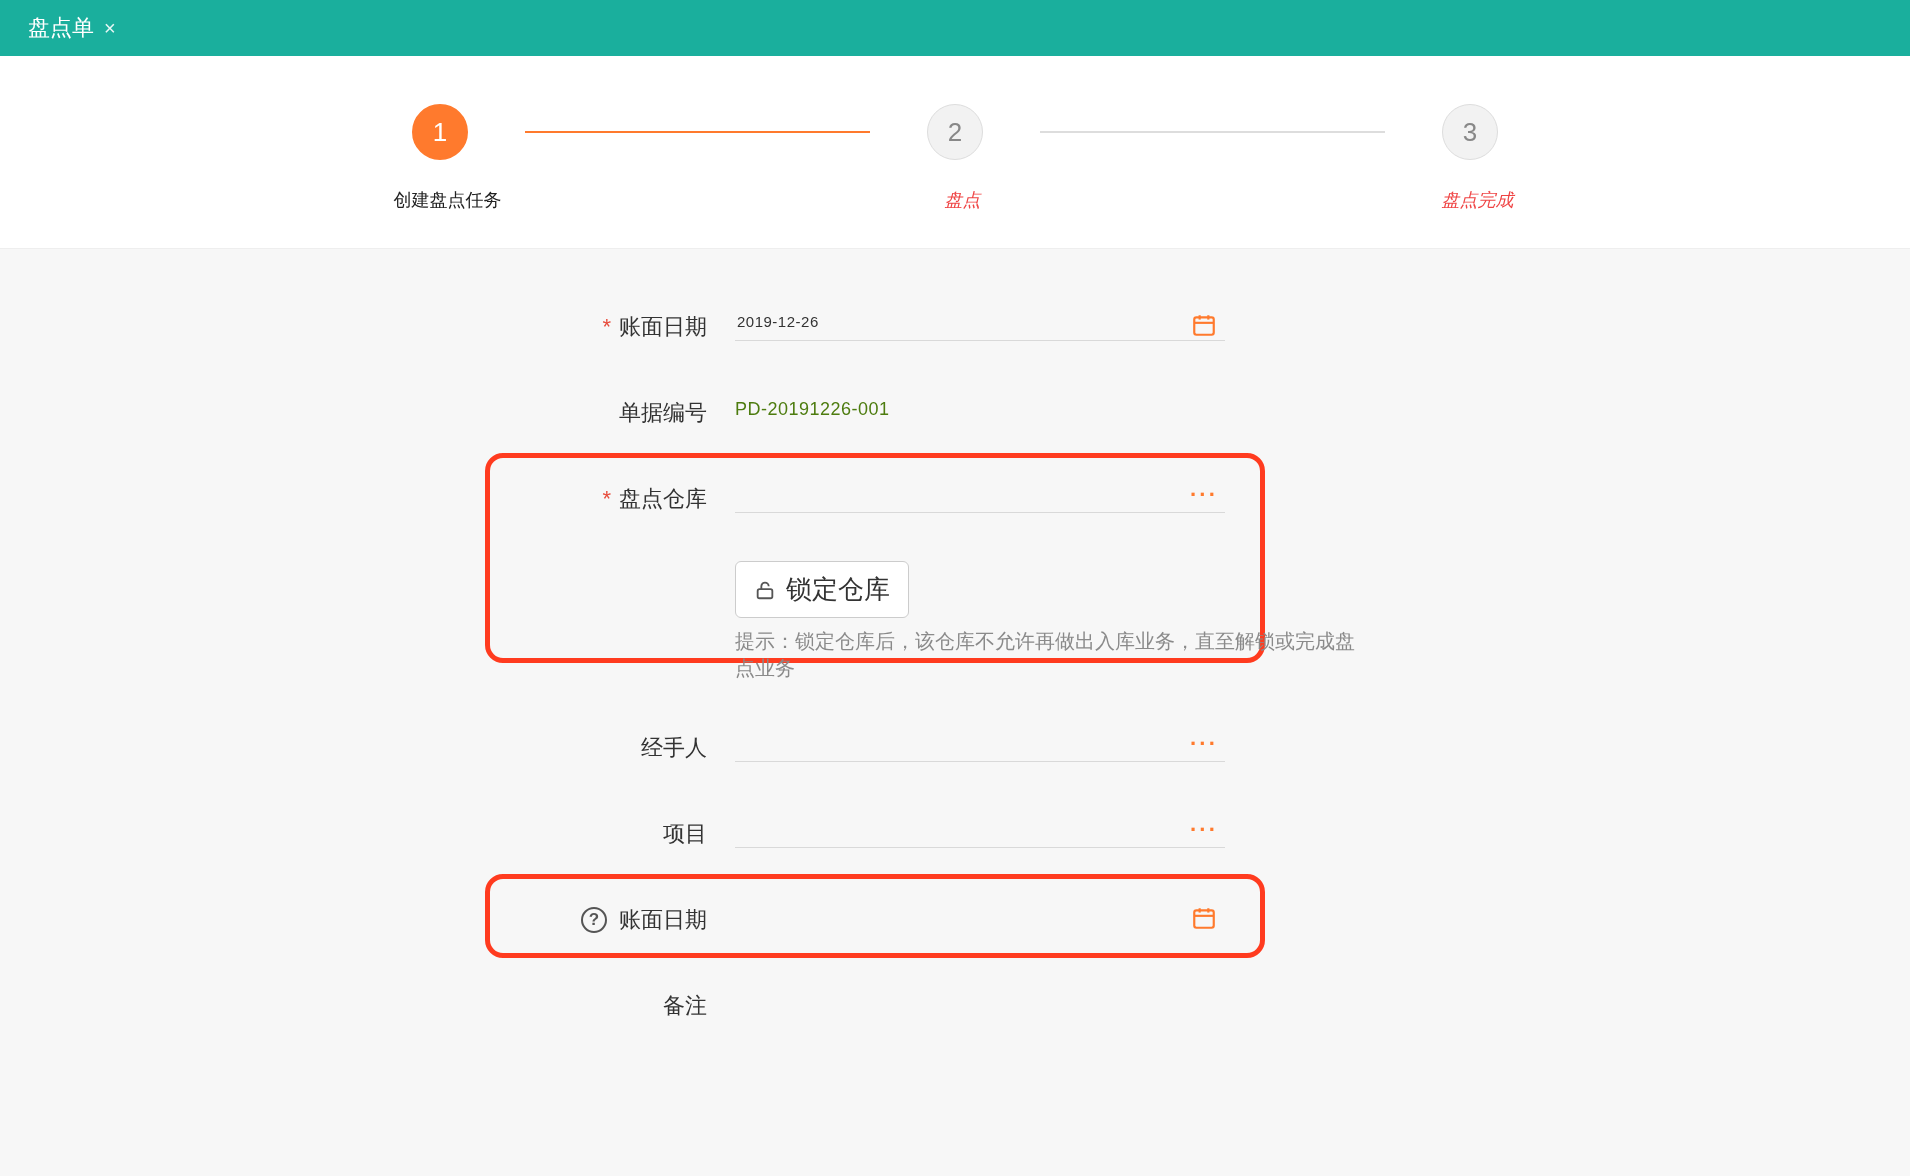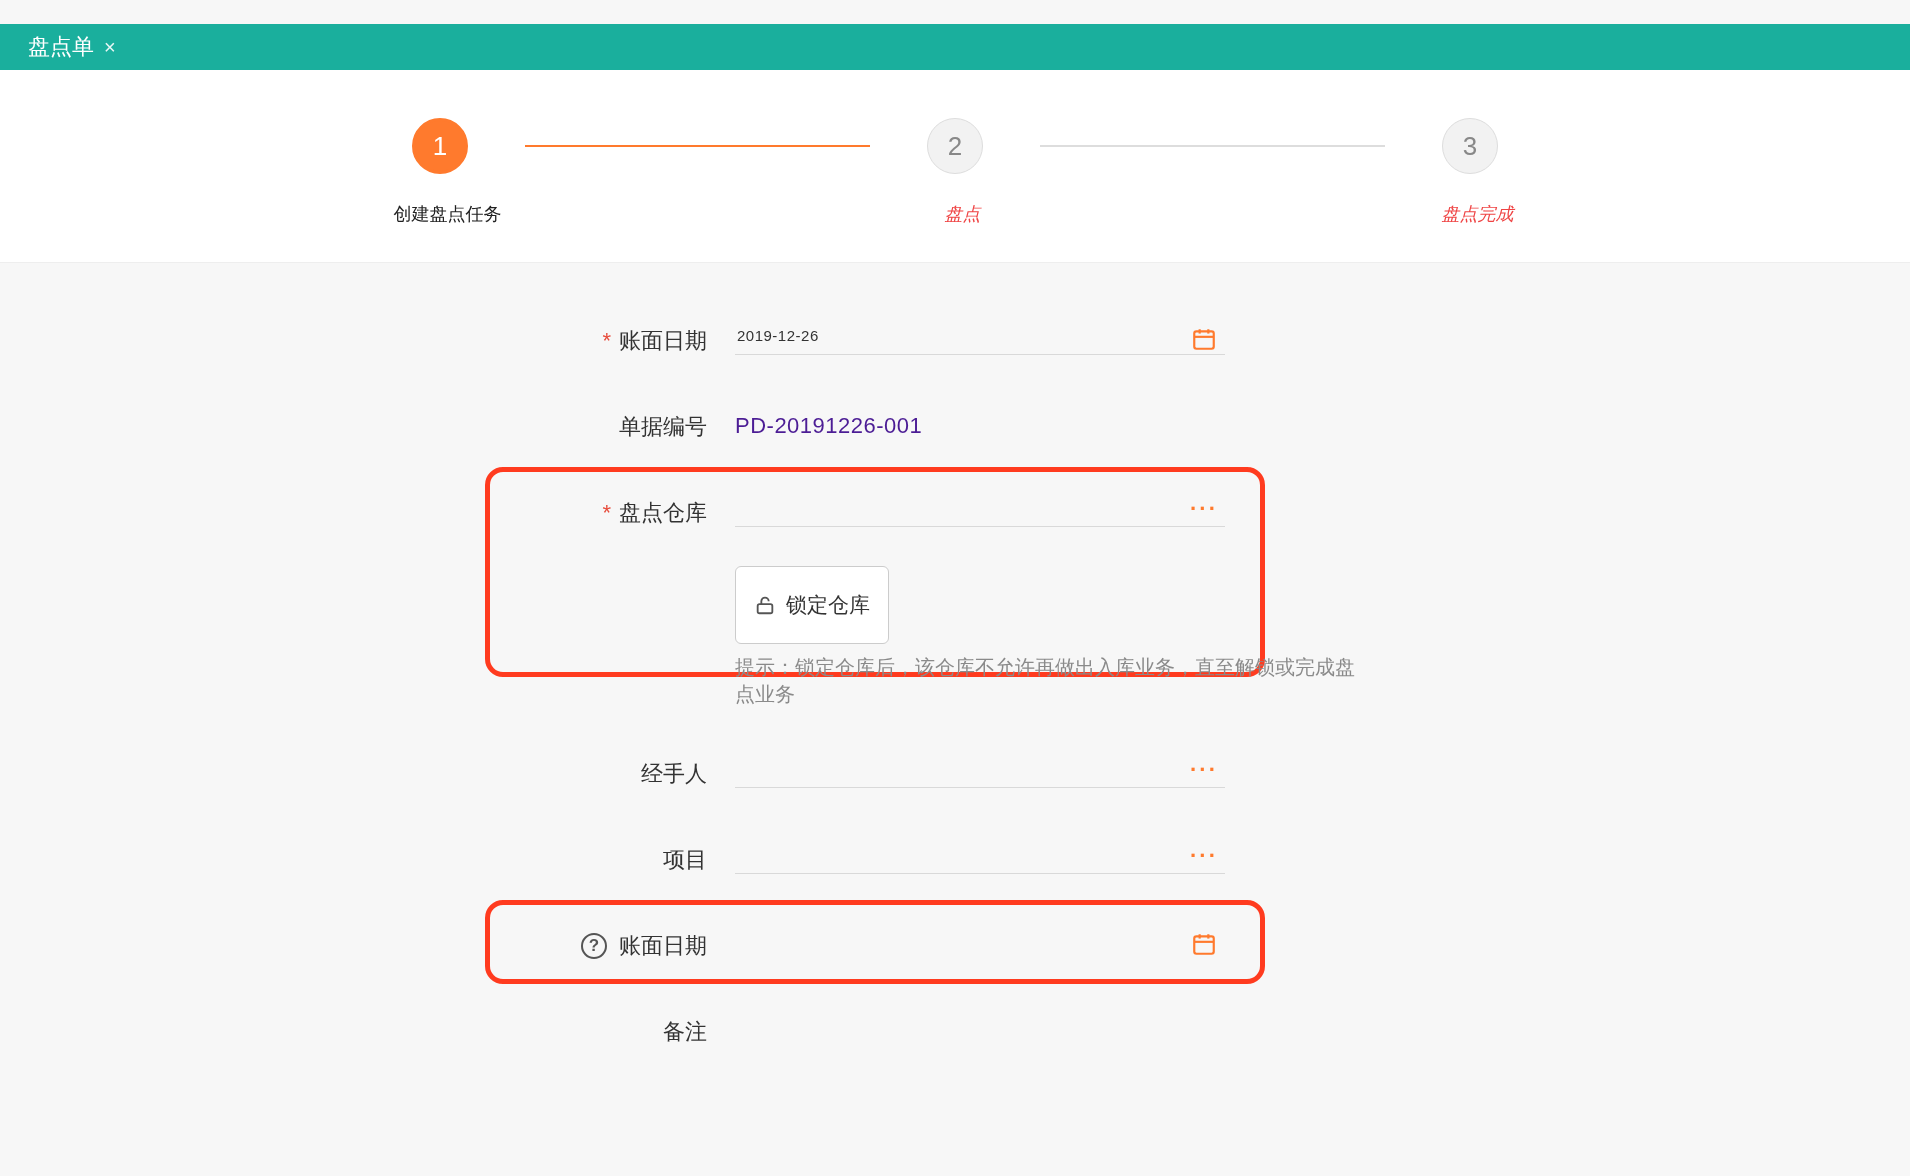--- a/index.html
+++ b/index.html
@@ -1,19 +1,19 @@
 <!DOCTYPE html>
 <html><head>
 <meta charset="utf-8">
 <style>
 * { box-sizing: border-box; margin: 0; padding: 0; }
 body { font-family: -apple-system, "PingFang SC", "Microsoft YaHei", sans-serif; background: #f7f7f7; width: 1910px; height: 1176px; transform-origin: top left; }
 
 
-.tab-bar { background: #1aaf9d; height: 46px; display: flex; align-items: center; padding: 0 22px; margin-top: 24px; }
+.tab-bar { background: #1aaf9d; height: 56px; display: flex; align-items: center; padding: 0 22px; }
 .tab { color: #fff; font-size: 22px; display: flex; align-items: center; gap: 10px; padding: 14px 6px; }
 .tab-close { font-size: 20px; cursor: pointer; opacity: 0.9; }
 
 .stepper-wrap { background: #fff; padding: 48px 0 36px 0; display: flex; justify-content: center; border-bottom: 1px solid #eee; }
 .stepper { display: flex; align-items: flex-start; width: 1200px; max-width: 84%; }
 .step { display: flex; flex-direction: column; align-items: center; width: 170px; }
 .step-circle { width: 56px; height: 56px; border-radius: 50%; display: flex; align-items: center; justify-content: center; font-size: 26px; font-weight: 400; }
 .step.active .step-circle { background: #ff7a2d; color: #fff; border: 3px solid #ff7a2d; }
 .step.pending .step-circle { background: #f2f2f2; color: #888; border: 1px solid #ddd; }
 .step-label { margin-top: 28px; font-size: 18px; color: #222; margin-left: 15px; }
@@ -25,27 +25,27 @@
 .form-area { padding: 58px 0 0 0; display: flex; justify-content: center; }
 .form-inner { width: 820px; }
 .field-row { display: flex; align-items: flex-start; margin-bottom: 46px; position: relative; }
 .field-row.tight { margin-bottom: 30px; }
 .label-col { width: 190px; text-align: right; padding-right: 28px; font-size: 22px; color: #333; display: flex; align-items: center; justify-content: flex-end; height: 40px; gap: 8px; }
 .req { color: #e74c3c; font-size: 22px; }
 .help-icon { display: inline-flex; width:26px; height:26px; border:2px solid #555; border-radius:50%; align-items:center; justify-content:center; font-size:17px; color:#555; font-weight:600; margin-right:4px;}
 .input-col { flex: 1; position: relative; }
 .text-input { width: 490px; border: none; border-bottom: 1px solid #d9d9d9; font-size: 15px; padding: 6px 40px 10px 2px; background: transparent; outline: none; color: #333; letter-spacing: 0.5px; }
 .text-input::placeholder { color: #bbb; }
-.readonly-val { font-size: 22px; color: #4c1d95; padding-top: 6px; letter-spacing: 0.5px; }
+.readonly-val { font-size: 18px; color: #4d7c0f; padding-top: 6px; letter-spacing: 0.5px; }
 .input-icon { position: absolute; left: 455px; top: 4px; width: 28px; height: 28px; color: #ff7a2d; display: flex; align-items: center; justify-content: center; cursor: pointer; }
 .input-icon.ellipsis { font-size: 22px; letter-spacing: 2px; font-weight: 700; top: 2px;}
 .input-icon.chevron svg { width: 20px; height: 20px; }
 .input-icon.cal svg { width: 26px; height: 26px; }
 
-.lock-btn { display: inline-flex; align-items: center; gap: 10px; border: 1px solid #ccc; background: #fff; padding: 24px 18px; font-size: 21px; color: #333; border-radius: 6px; cursor: pointer; margin-top: 3px;}
+.lock-btn { display: inline-flex; align-items: center; gap: 10px; border: 1px solid #ccc; background: #fff; padding: 10px 18px; font-size: 26px; color: #333; border-radius: 6px; cursor: pointer; margin-top: 12px;}
 .lock-btn svg { width: 22px; height: 22px; }
 .hint { font-size: 20px; color: #8a8a8a; margin-top: 10px; }
 
 .highlight { position: absolute; border: 5px solid #ff3b1f; border-radius: 18px; pointer-events: none; }
 .hl-1 { left: -60px; top: -26px; width: 780px; height: 210px; }
 .hl-2 { left: -60px; top: -26px; width: 780px; height: 84px; }
 
 .relwrap { position: relative; }
 </style>
 </head>

